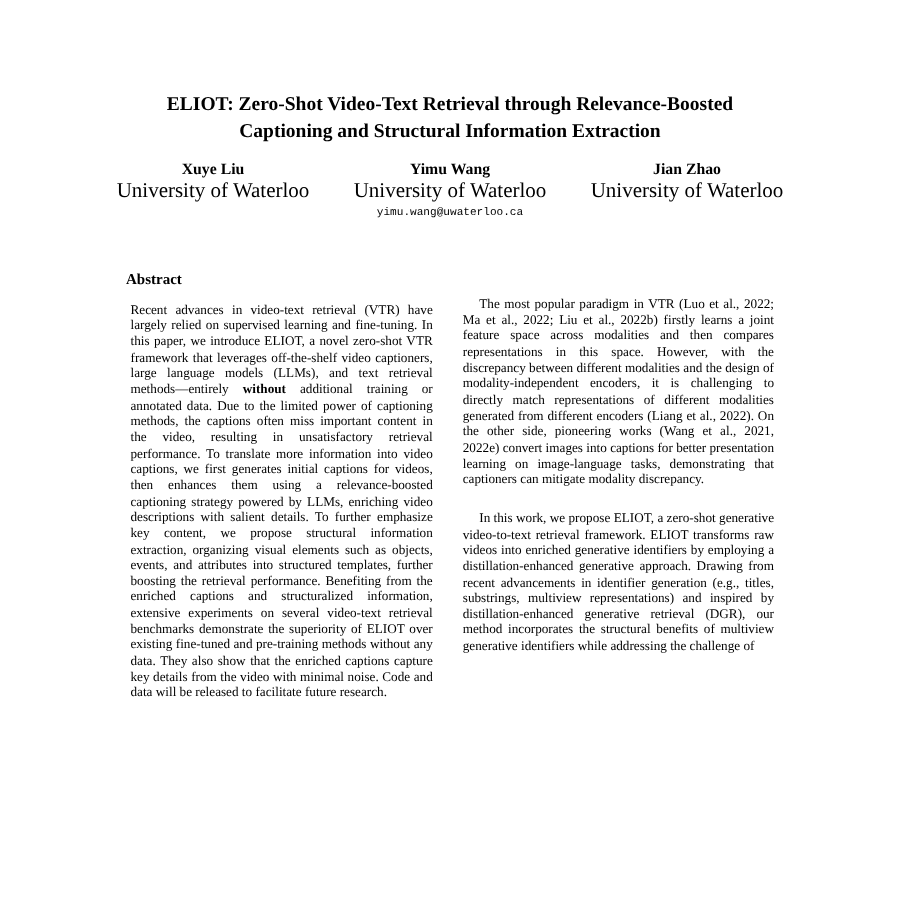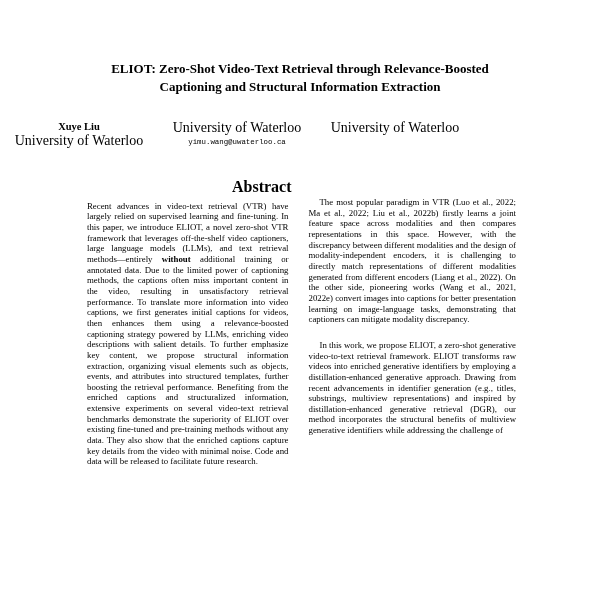--- a/index.html
+++ b/index.html
@@ -18,21 +18,22 @@
   }
   .title {
     margin: 60px 62px 0;
     text-align: center;
     font-size: 13px;
     font-weight: bold;
     line-height: 17.5px;
   }
   .authors {
     display: flex;
-    margin-top: 25px;
+    justify-content: center;
+    margin-top: 12px;
   }
   .author {
     width: 158px;
     text-align: center;
   }
   .author .name {
     font-size: 10.5px;
     font-weight: bold;
     line-height: 13px;
   }
@@ -53,22 +54,22 @@
     display: flex;
     gap: 17px;
     margin: 34px 84px 0;
   }
   .col {
     flex: 1;
     min-width: 0;
   }
   .abstract-heading {
     margin: 0 0 8px 0;
-    text-align: right;
-    font-size: 16px;
+    text-align: left;
+    font-size: 10px;
     font-weight: bold;
   }
   .body-text, .body-text p {
     font-size: 8.8px;
     line-height: 10.65px;
     text-align: justify;
     margin: 0;
   }
   .abstract-body {
     padding: 0 3px;
@@ -90,24 +91,26 @@
     <span>ELIOT: Zero-Shot Video-Text Retrieval through Relevance-Boosted</span><br>
     <span>Captioning and Structural Information Extraction</span>
   </h1>
 
   <div class="authors">
     <div class="author">
       <div class="name">Xuye Liu</div>
       <div class="affil">University of Waterloo</div>
     </div>
     <div class="author">
+      <div class="name">Yimu Wang</div>
       <div class="affil">University of Waterloo</div>
       <div class="email">yimu.wang@uwaterloo.ca</div>
     </div>
     <div class="author">
+      <div class="name">Jian Zhao</div>
       <div class="affil">University of Waterloo</div>
     </div>
   </div>
 
   <div class="columns">
 
     <div class="col body-text">
       <h2 class="abstract-heading">Abstract</h2>
       <p class="abstract-body"><span>Recent advances in video-text retrieval (VTR) have largely relied on supervised learning and fine-tuning. In this paper, we introduce ELIOT, a novel zero-shot VTR framework that leverages off-the-shelf video captioners, large language models (LLMs), and text retrieval methods—entirely </span><b>without</b><span> additional training or annotated data. Due to the limited power of captioning methods, the captions often miss important content in the video, resulting in unsatisfactory retrieval performance. To translate more information into video captions, we first generates initial captions for videos, then enhances them using a relevance-boosted captioning strategy powered by LLMs, enriching video descriptions with salient details. To further emphasize key content, we propose structural information extraction, organizing visual elements such as objects, events, and attributes into structured templates, further boosting the retrieval performance. Benefiting from the enriched captions and structuralized information, extensive experiments on several video-text retrieval benchmarks demonstrate the superiority of ELIOT over existing fine-tuned and pre-training methods without any data. They also show that the enriched captions capture key details from the video with minimal noise. Code and data will be released to facilitate future research.</span></p>
     </div>

